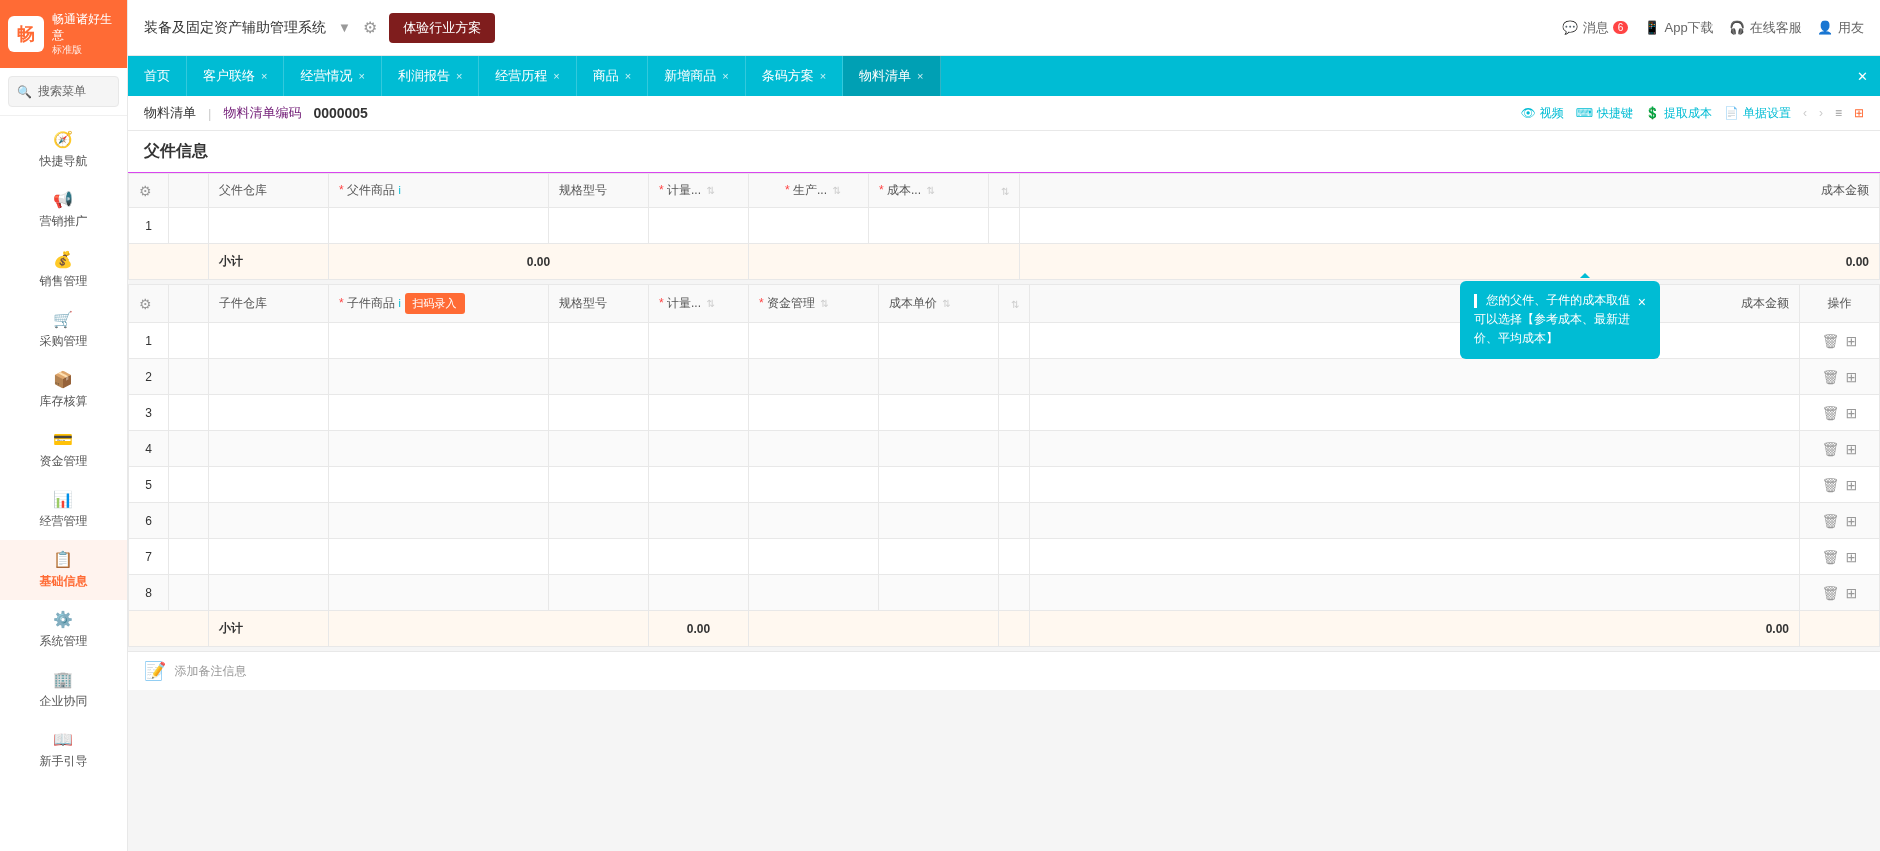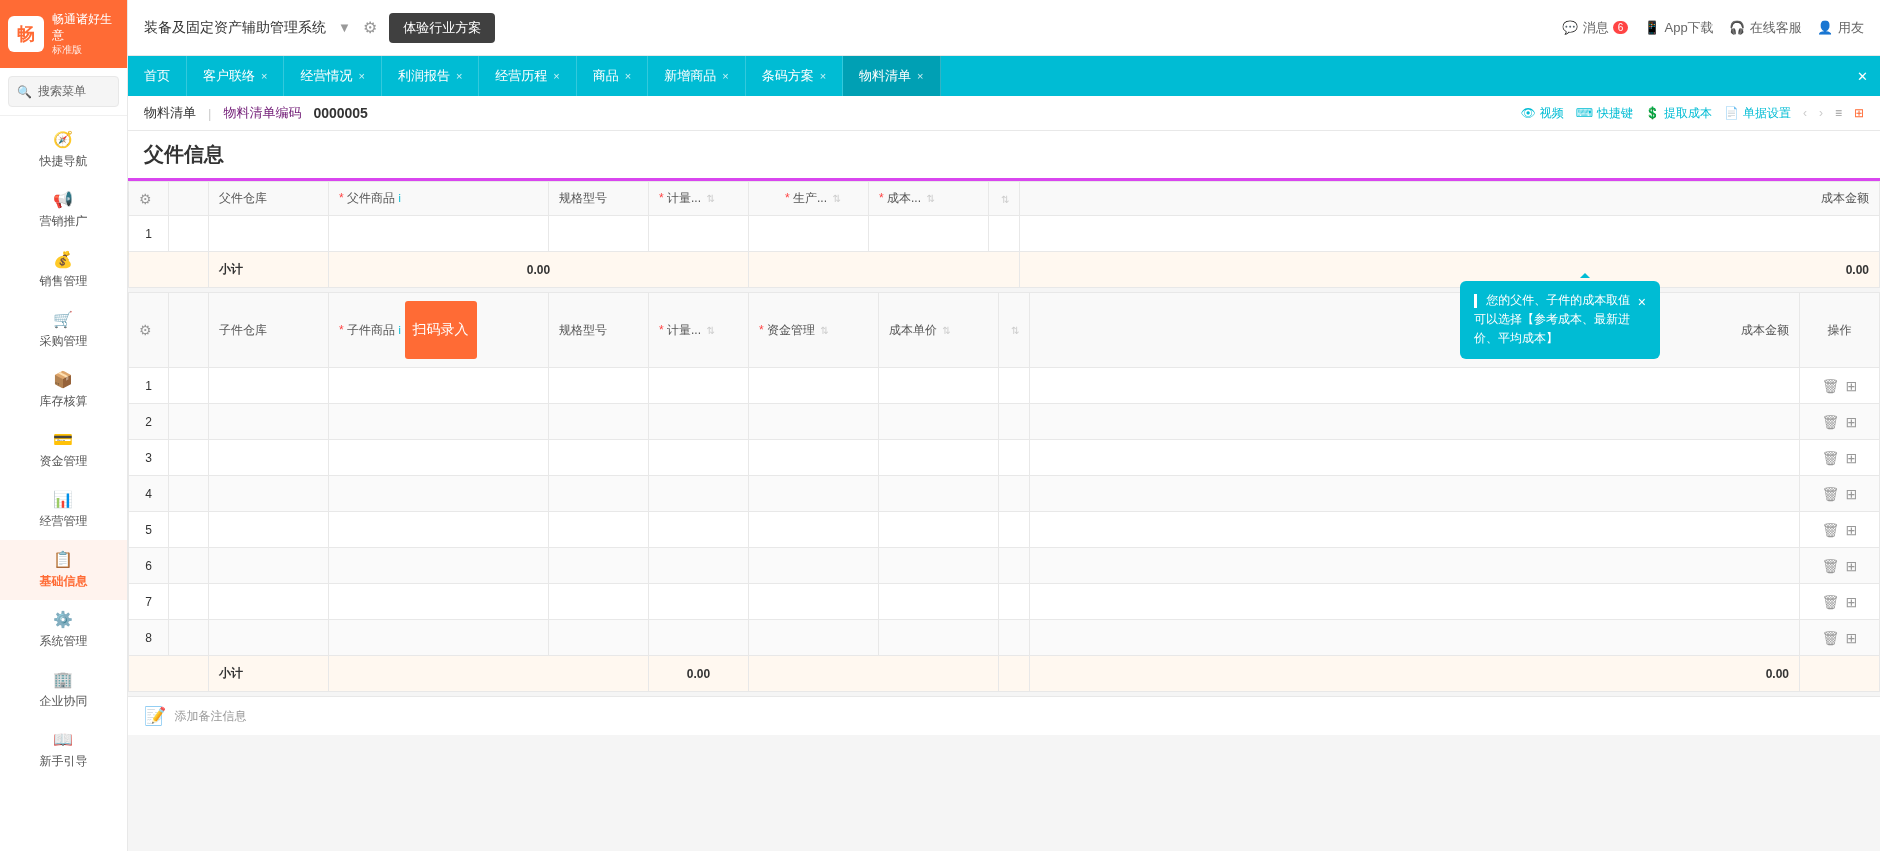--- a/index.html
+++ b/index.html
@@ -98,21 +98,21 @@
     .topbar-left {
       display: flex;
       align-items: center;
       gap: 12px;
     }
     .system-title {
       font-size: 14px;
       color: #333;
     }
     .topbar-btn {
-      background: #404040;
+      background: #7f1d1d;
       color: #fff;
       border: none;
       padding: 6px 14px;
       border-radius: 4px;
       cursor: pointer;
       font-size: 13px;
     }
     .topbar-right {
       display: flex;
       align-items: center;
@@ -203,24 +203,24 @@
       position: relative;
     }
 
     
     .section {
       background: #fff;
       margin-bottom: 4px;
     }
     .section-title {
       padding: 10px 16px;
-      font-size: 20px;
+      font-size: 16px;
       font-weight: bold;
       color: #333;
-      border-bottom: 3px solid #d946ef;
+      border-bottom: 1px solid #d946ef;
     }
 
     
     .data-table {
       width: 100%;
       border-collapse: collapse;
       font-size: 12px;
     }
     .data-table th {
       background: #f9f9f9;
@@ -245,23 +245,23 @@
     }
     .th-gear {
       width: 36px;
       text-align: center;
     }
     .required-mark { color: #ff4444; }
     .scan-btn {
       background: #ff6b35;
       color: #fff;
       border: none;
-      padding: 20px 8px;
+      padding: 3px 8px;
       border-radius: 3px;
-      font-size: 14px;
+      font-size: 11px;
       cursor: pointer;
     }
     .row-num-cell {
       text-align: center;
       color: #999;
       width: 40px;
     }
     .action-icons {
       display: flex;
       align-items: center;

